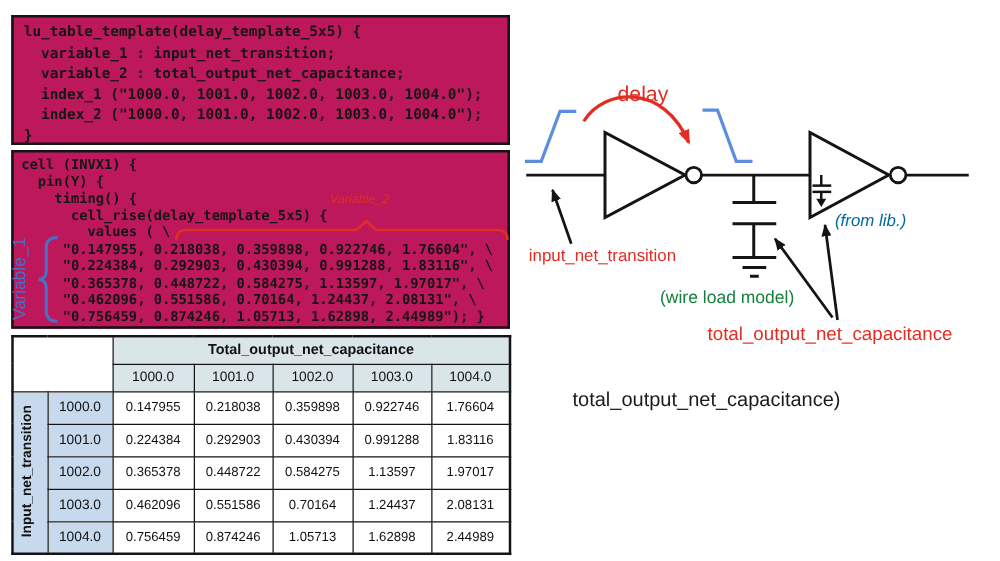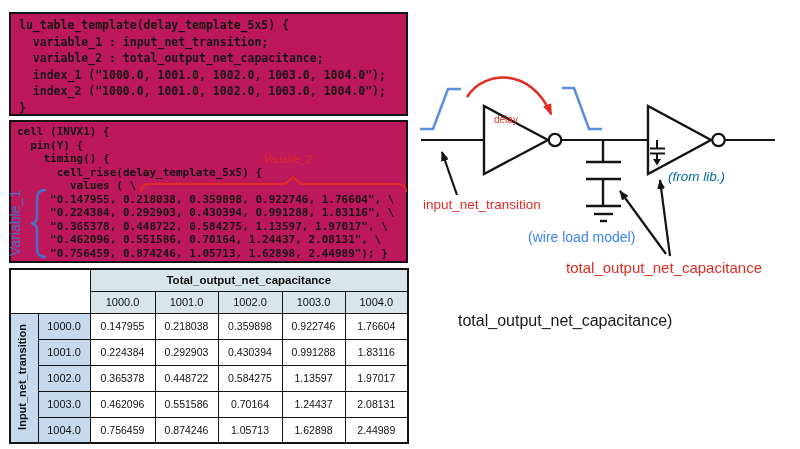--- a/index.html
+++ b/index.html
@@ -28,23 +28,23 @@
   #delay-table{border:2px solid #141414;}
   td.hdr{background:#d9e5e8;}
   td.side{background:#c6d9ed;}
   td.group{font-weight:bold;font-size:11.5px;}
   td.colhead{font-size:11px;}
   td.rowlab{font-size:11px;}
   #row-group-label{left:-41px;top:369px;width:130px;height:16px;text-align:center;
     transform:rotate(-90deg);font-size:11px;font-weight:bold;color:#111;}
   #svg-overlay{position:absolute;left:0;top:0;pointer-events:none;}
   .diag-label{position:absolute;white-space:nowrap;}
-  #delay-label{left:494px;top:66px;font-size:10px;color:#e12d23;margin-top:48px;}
+  #delay-label{left:494px;top:66px;font-size:17px;color:#e12d23;}
   #input-label{left:423px;top:197px;font-size:13.5px;color:#e12d23;}
-  #wireload-label{left:528px;top:229px;font-size:14px;color:#3b82f6;}
+  #wireload-label{left:528px;top:229px;font-size:14px;color:#15803d;}
   #fromlib-label{left:668px;top:169px;font-size:13.5px;color:#0369a1;font-style:italic;}
   #totalcap-label{left:566px;top:259px;font-size:15px;color:#e12d23;}
   #eq1{left:432px;top:292px;font-size:14.5px;color:#1a1a1a;}
   #eq2{left:458px;top:312px;font-size:16px;color:#1a1a1a;}
 </style>
 </head>
 <body>
 
 <div id="canvas">
 

